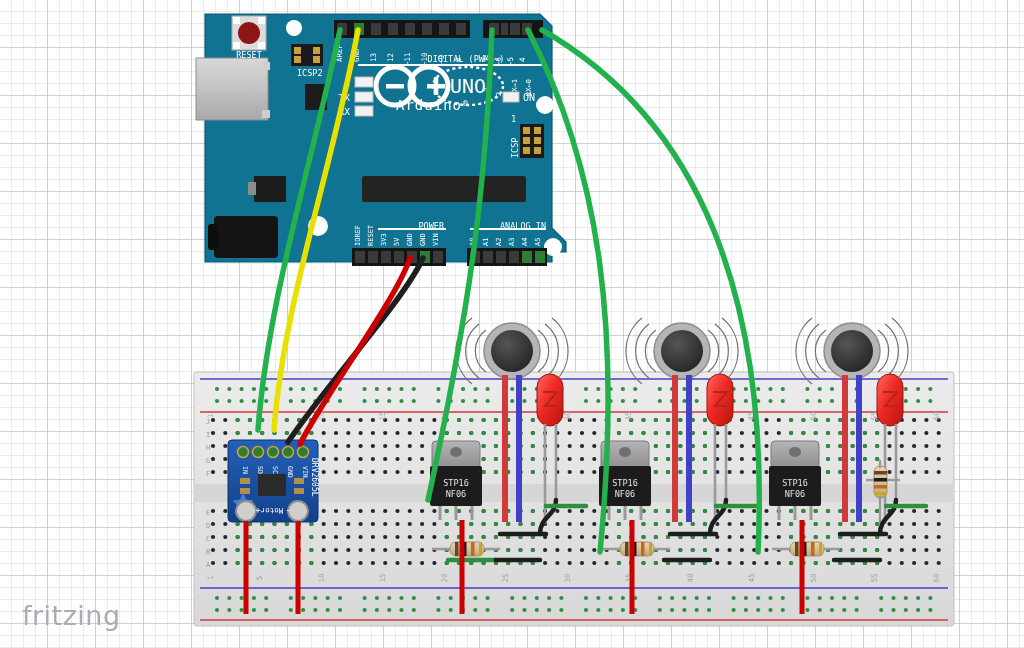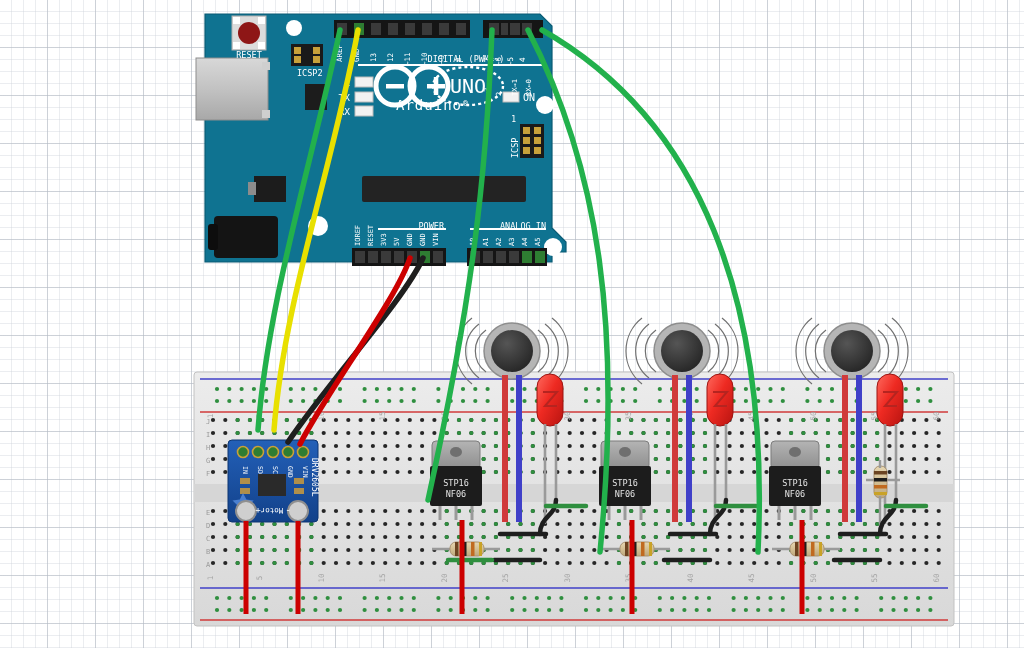--- a/index.html
+++ b/index.html
@@ -1632,13 +1632,14 @@
       <path d="M410,258 C396,300 328,390 300,444" stroke="#cc0000" stroke-width="5.5"></path>
 
       <path d="M492,30 C486,180 472,300 428,500" stroke="#22b14c" stroke-width="5.5"></path>
 
       <path d="M528,30 C600,170 622,330 600,552" stroke="#22b14c" stroke-width="5.5"></path>
 
       <path d="M542,30 C700,120 770,300 758,552" stroke="#22b14c" stroke-width="5.5"></path>
     </g>
   </svg>
 
+  <div class="wm">fritzing</div>
 </div>
 
 </body></html>

